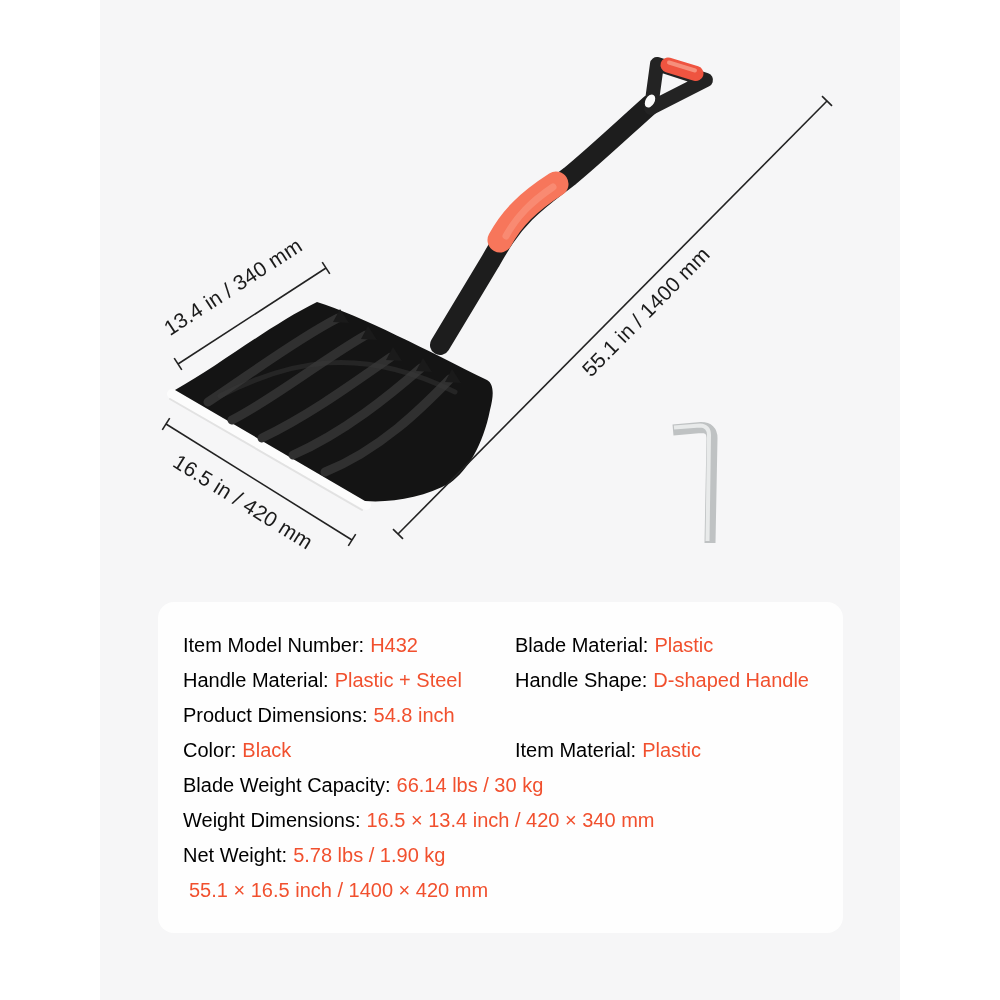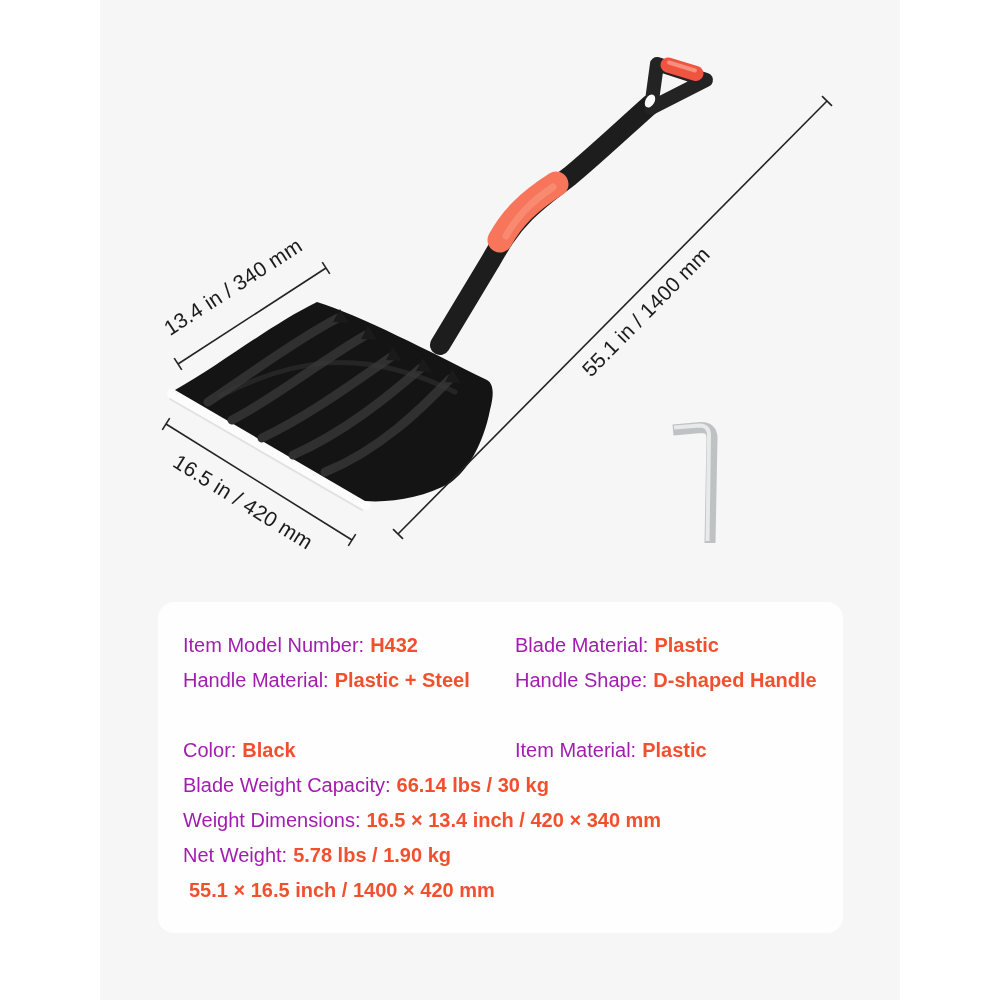--- a/index.html
+++ b/index.html
@@ -24,22 +24,22 @@
   .dim2{left:243px;top:502px;transform:translate(-50%,-50%) rotate(32deg);}
   .dim3{left:646px;top:312px;transform:translate(-50%,-50%) rotate(-45.5deg);}
   .spec-panel{
     position:absolute;left:158px;top:602px;width:685px;height:331px;
     background:#fefefe;border-radius:16px;
     padding:26px 25px;box-sizing:border-box;
   }
   .spec-row{display:flex;height:35px;align-items:center;font-size:20px;color:#1e1e1e;}
   .cell{display:flex;align-items:baseline;}
   .cell-left{width:332px;}
-  .lbl{font-weight:400;color:#a21caf;}
-  .val{font-weight:700;color:var(--accent,#f1502e);margin-left:6px;}
+  .lbl{font-weight:400;color:#000000;}
+  .val{font-weight:400;color:var(--accent,#f1502e);margin-left:6px;}
 </style>
 </head>
 <body>
 
 <div class="page">
 
   <div class="stage"></div>
 
   <svg class="art" viewBox="0 0 1000 600">
 
@@ -137,20 +137,24 @@
         <span class="lbl">Handle Material:</span>
         <span class="val">Plastic + Steel</span>
       </div>
       <div class="cell">
         <span class="lbl">Handle Shape:</span>
         <span class="val">D-shaped Handle</span>
       </div>
     </div>
 
     <div class="spec-row">
+      <div class="cell">
+        <span class="lbl">Product Dimensions:</span>
+        <span class="val">54.8 inch</span>
+      </div>
     </div>
 
     <div class="spec-row">
       <div class="cell cell-left">
         <span class="lbl">Color:</span>
         <span class="val">Black</span>
       </div>
       <div class="cell">
         <span class="lbl">Item Material:</span>
         <span class="val">Plastic</span>

